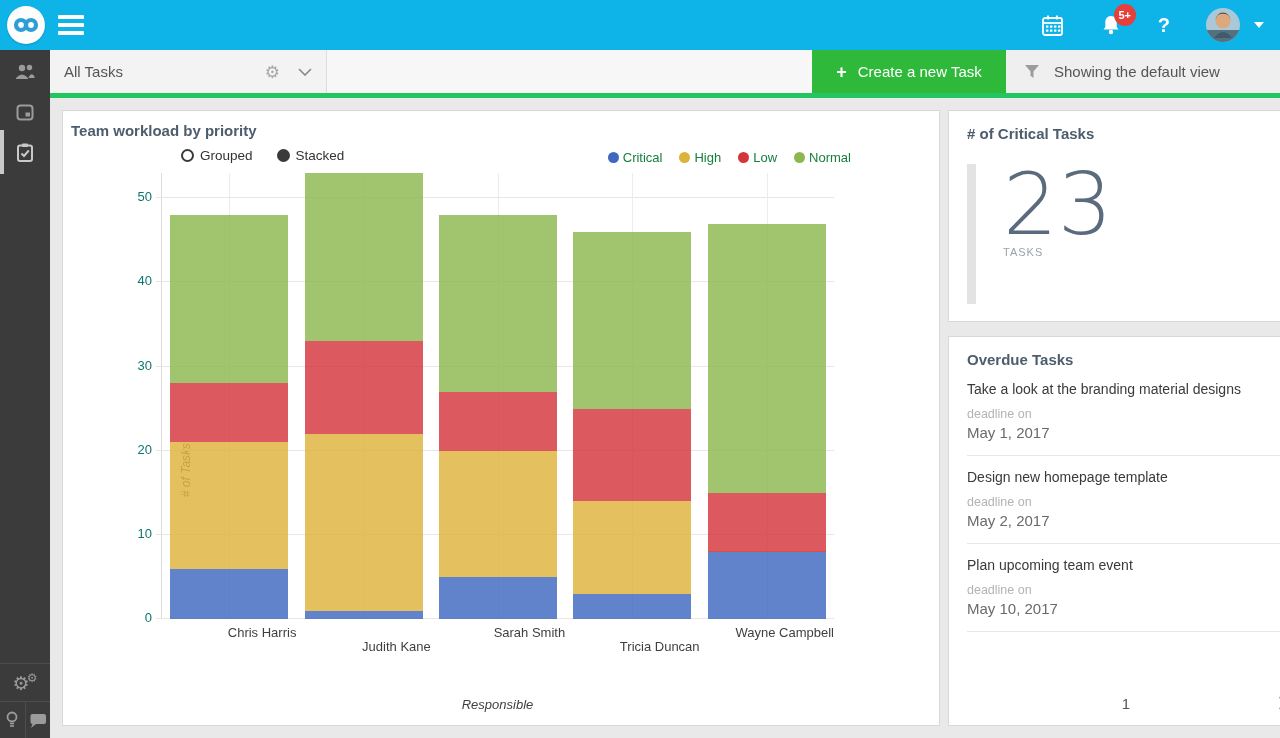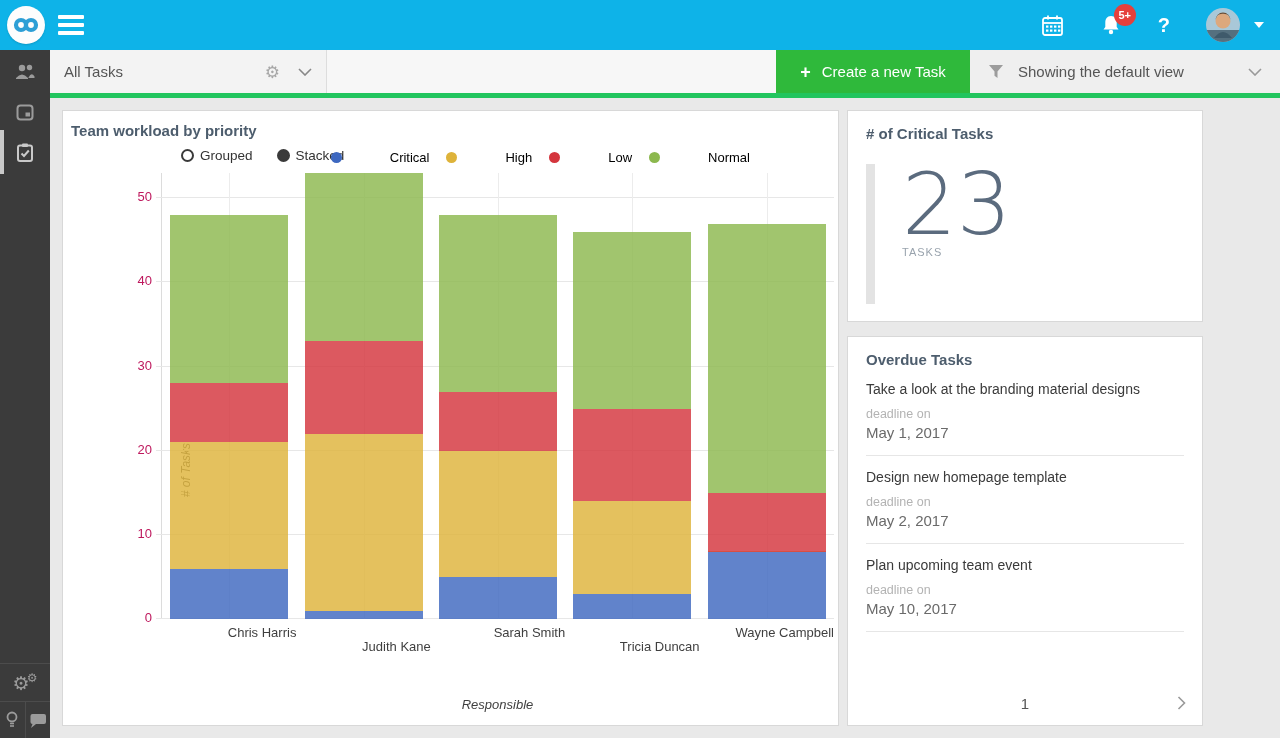--- a/index.html
+++ b/index.html
@@ -43,40 +43,40 @@
   .create-btn { width:194px; background:#2fb93b; border:none; color:#fff; font-size:15px; font-family:inherit;
                 display:flex; align-items:center; justify-content:center; gap:11px; cursor:pointer; flex-shrink:0; }
   .create-btn .plus { font-size:18px; font-weight:bold; line-height:1; }
   .filter-view { width:310px; background:#efefef; display:flex; align-items:center; padding:0 18px; gap:14px;
                  color:#555; font-size:15px; cursor:pointer; flex-shrink:0; }
   .filter-view .chev { margin-left:auto; }
 
   
   .main { height:640px; background:#e9e9e9; display:flex; padding:12px; gap:8px; }
   .card { background:#fff; border:1px solid #d8d8d8; }
-  .chart-card { width:777px; height:616px; position:relative; flex-shrink:0; }
+  .chart-card { width:878px; height:616px; position:relative; flex-shrink:0; }
   .card-title { font-size:15px; font-weight:bold; color:#4d5d6d; }
   .chart-card .card-title { position:absolute; left:8px; top:11px; }
 
   .modes { position:absolute; left:118px; top:37px; display:flex; gap:24px; }
   .radio { display:flex; align-items:center; gap:6px; cursor:pointer; }
   .rdot { width:13px; height:13px; border-radius:50%; border:2px solid #3a3a3a; background:transparent; }
   .rdot.sel { background:#3a3a3a; }
   .radio-label { font-size:13.5px; color:#333; }
 
   .legend { position:absolute; right:88px; top:39px; display:flex; gap:17px; }
   .legend-item { display:flex; align-items:center; gap:4px; cursor:pointer; }
   .dot { width:11px; height:11px; border-radius:50%; }
-  .legend-label { font-size:13px; color:#000000;margin-left:44px; }
+  .legend-label { font-size:13px; color:#15803d; }
 
   .plot { position:absolute; left:98px; top:62px; width:673px; height:446px; border-left:1px solid #dcdcdc; }
   .hgrid { position:absolute; left:-6px; right:0; height:1px; background:#e7e7e7; }
   .vgrid { position:absolute; top:0; bottom:0; width:1px; background:#ececec; }
   .seg { position:absolute; width:118px; opacity:.82; }
-  .ytick { position:absolute; left:-50px; width:40px; text-align:right; font-size:13px; color:#be185d; }
+  .ytick { position:absolute; left:-50px; width:40px; text-align:right; font-size:13px; color:#0f766e; }
   .xlab { position:absolute; text-align:right; font-size:13px; color:#3f3f3f; }
   .ylabel { position:absolute; left:-36px; top:290px; width:120px; text-align:center; font-size:12px; font-style:italic;
             color:#555; transform:rotate(-90deg); }
   .xlabel { position:absolute; left:98px; top:586px; width:673px; text-align:center; font-size:13px; font-style:italic; color:#3f3f3f; }
 
   
   .right-col { width:356px; display:flex; flex-direction:column; gap:14px; flex-shrink:0; }
   .critical-card { height:212px; padding:14px 18px; position:relative; }
   .kpi { display:flex; margin-top:22px; }
   .kpi-bar { width:9px; height:140px; background:#e3e3e3; flex-shrink:0; }

